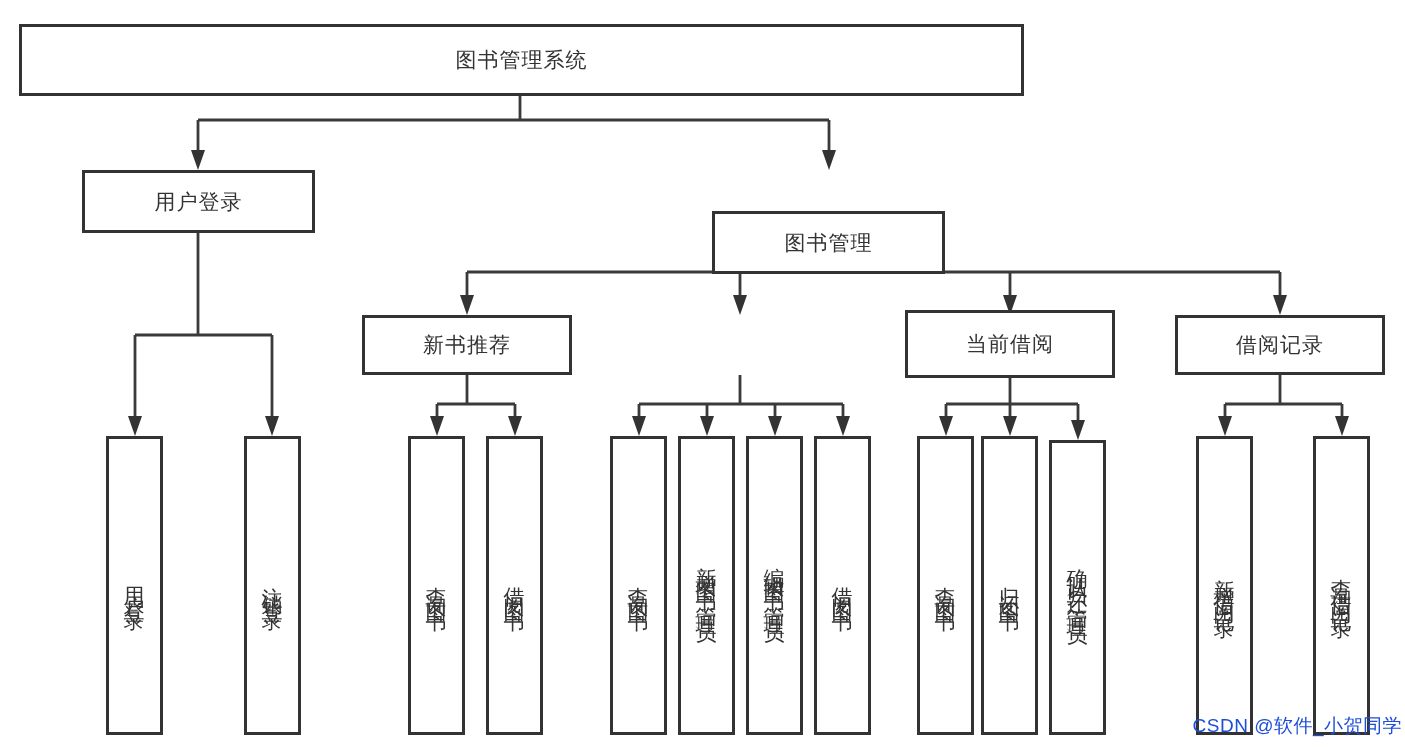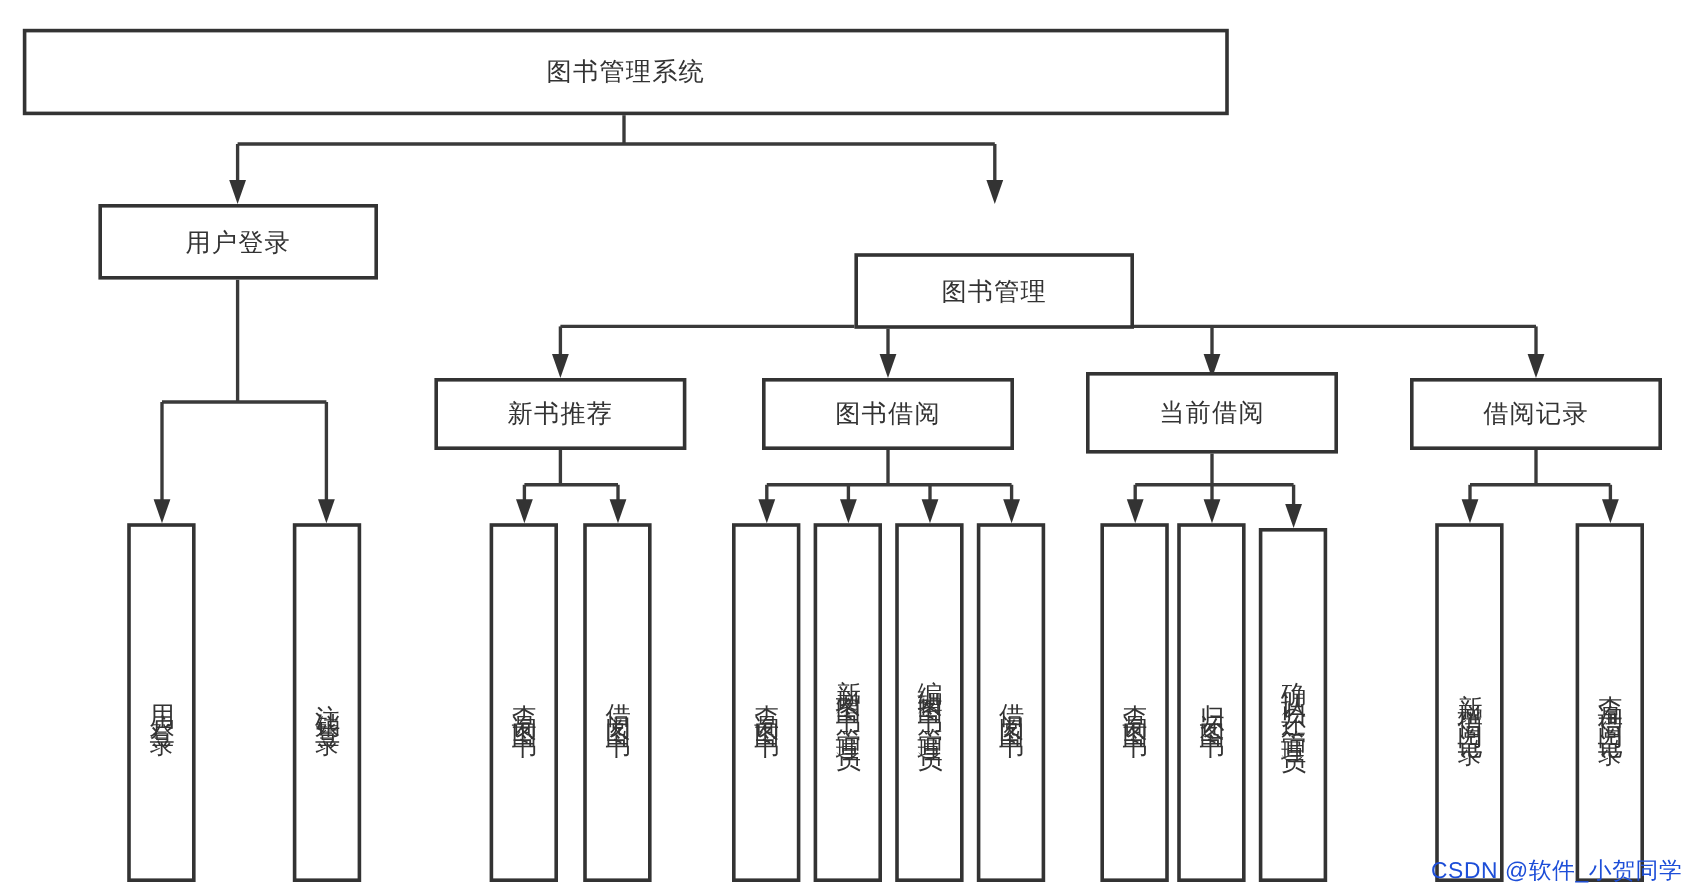--- a/index.html
+++ b/index.html
@@ -145,23 +145,20 @@
   <div class="box h-box" style="left:82px; top:170px; width:233px; height:63px;">
     <span>用户登录</span>
   </div>
   <div class="box h-box" style="left:712px; top:170px; width:233px; height:63px;margin-top:41px;">
     <span>图书管理</span>
   </div>
 
   <div class="box h-box" style="left:362px; top:315px; width:210px; height:60px;justify-content:center;">
     <span>新书推荐</span>
   </div>
-  <div class="box h-box" style="left:635px; top:315px; width:210px; height:60px;">
-    <span>图书借阅</span>
-  </div>
   <div class="box h-box" style="left:905px; top:310px; width:210px; height:68px;">
     <span>当前借阅</span>
   </div>
   <div class="box h-box" style="left:1175px; top:315px; width:210px; height:60px;">
     <span>借阅记录</span>
   </div>
 
   <div class="box v-box" style="left:106px; top:436px; width:57px; height:299px;">
     <span>用户登录</span>
   </div>

